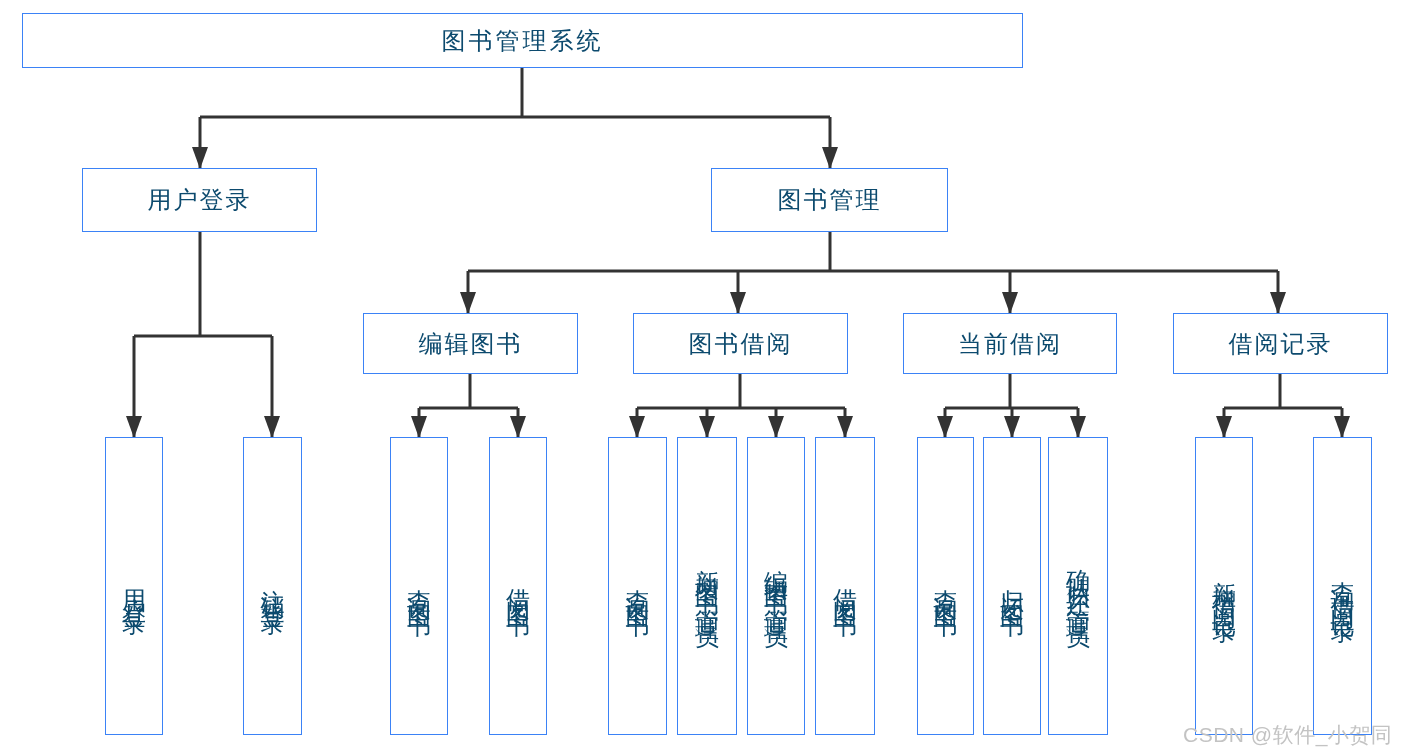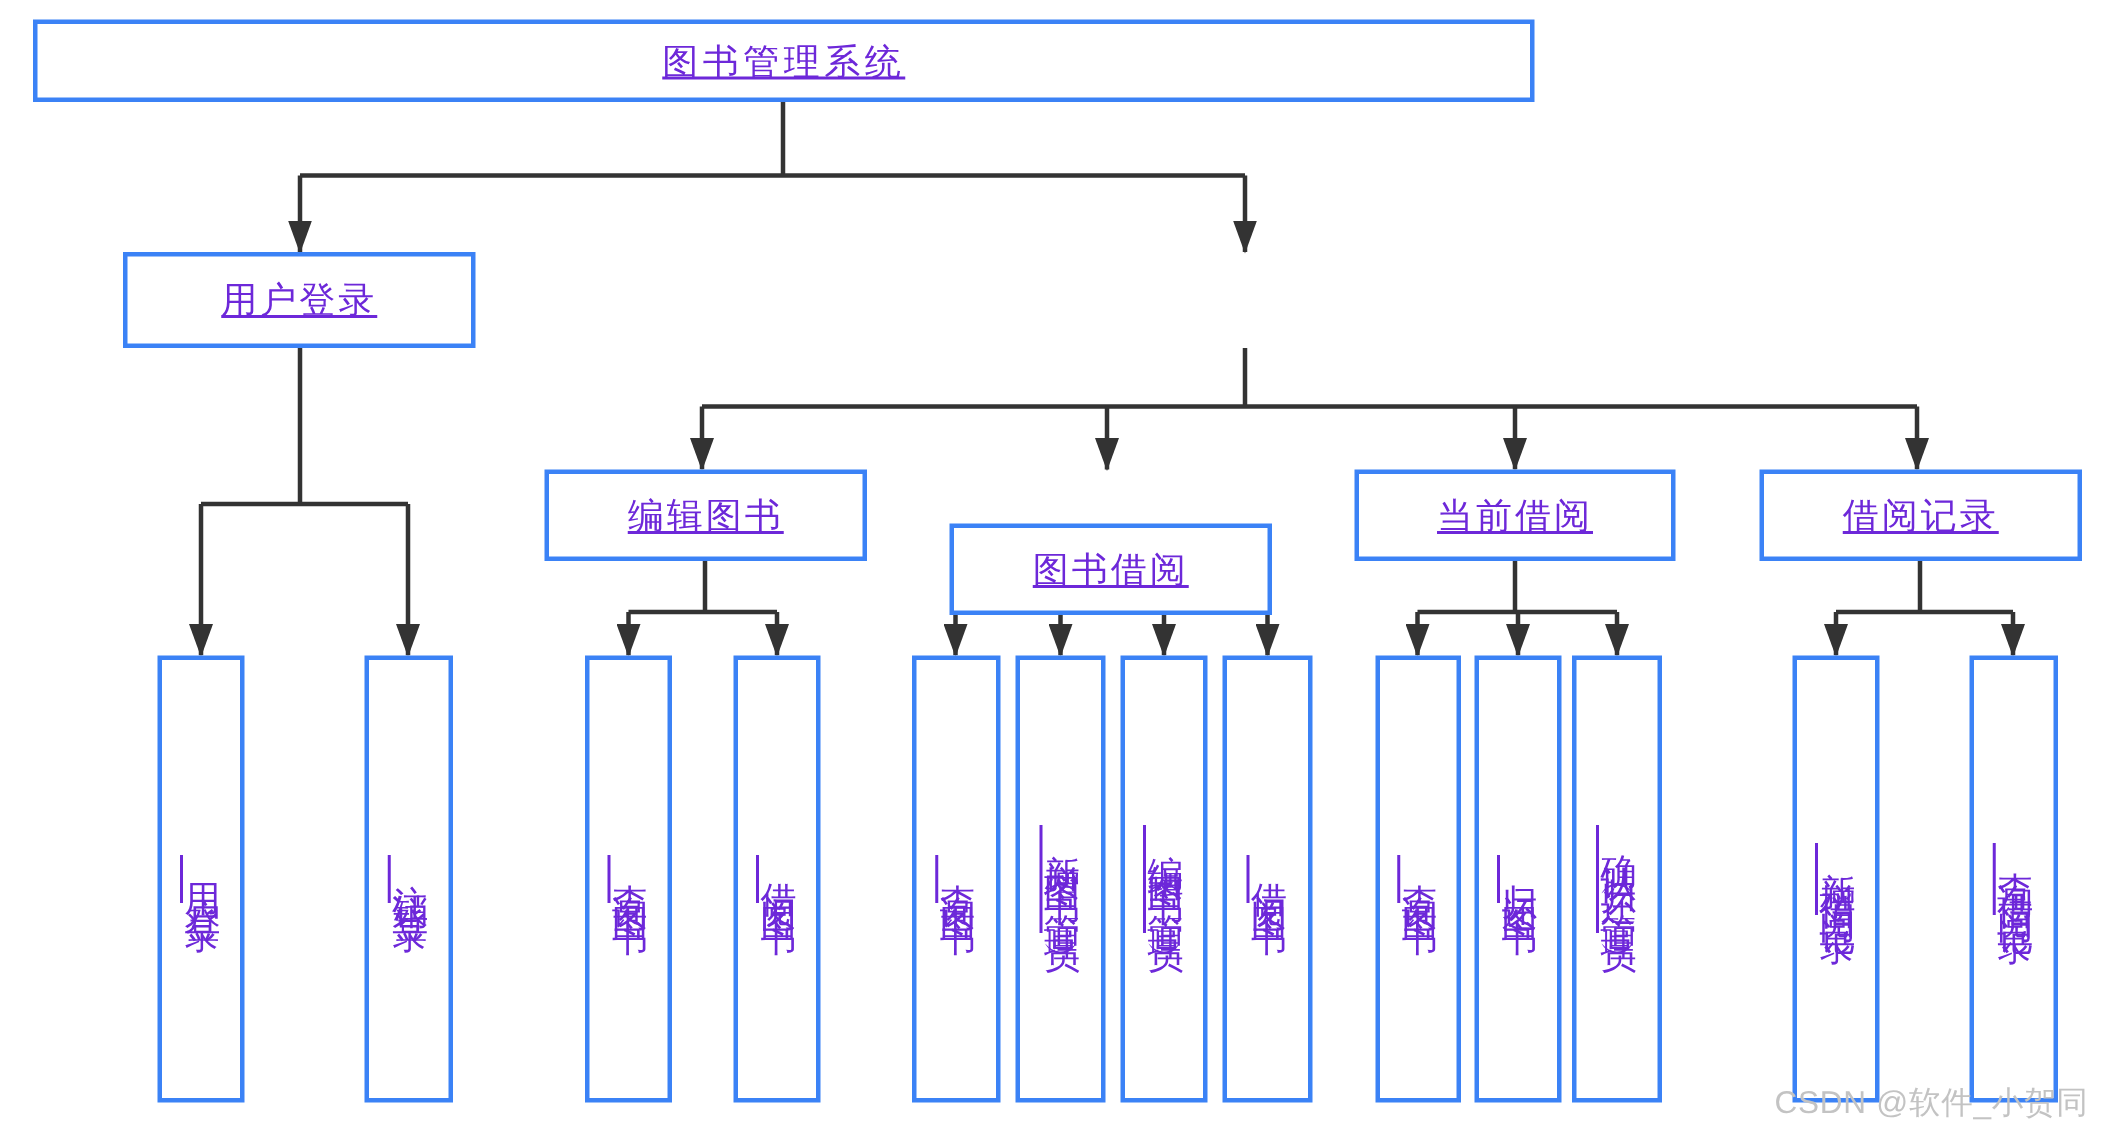--- a/index.html
+++ b/index.html
@@ -3,36 +3,35 @@
 <meta charset="utf-8">
 <style>
   html,body { margin:0; padding:0; background:#ffffff; }
   .canvas {
     position:relative; width:1405px; height:747px; background:#ffffff;
     font-family:"Liberation Sans", sans-serif; overflow:hidden;
   }
   svg.connectors { position:absolute; left:0; top:0; width:1405px; height:747px; }
   .node {
     position:absolute; box-sizing:border-box;
-    border:3px solid #3b82f6; background:#ffffff;
+    border:1px solid #3b82f6; background:#ffffff;
     display:flex; align-items:center; justify-content:center;
-    color:#6d28d9; font-size:24px; letter-spacing:2px;
+    color:#0c4a6e; font-size:24px; letter-spacing:2px;
     white-space:nowrap;
-    text-decoration:underline;
   }
   .node.v {
     writing-mode:vertical-rl; text-orientation:mixed;
     letter-spacing:8px; font-size:24px;
   }
   
   #n-root { left:22px;  top:13px;  width:1001px; height:55px; letter-spacing:3px; }
   #n-l2a  { left:82px;  top:168px; width:235px;  height:64px; }
   #n-l2b  { left:711px; top:168px; width:237px;  height:64px; }
   #n-l3a  { left:363px; top:313px; width:215px;  height:61px; }
-  #n-l3b  { left:633px; top:313px; width:215px;  height:61px;margin-top:36px; }
+  #n-l3b  { left:633px; top:313px; width:215px;  height:61px; }
   #n-l3c  { left:903px; top:313px; width:214px;  height:61px; }
   #n-l3d  { left:1173px;top:313px; width:215px;  height:61px; }
   .leaf   { top:437px; height:298px; }
   #n-lf1  { left:105px;  width:58px; }
   #n-lf2  { left:243px;  width:59px; }
   #n-lf3  { left:390px;  width:58px; }
   #n-lf4  { left:489px;  width:58px; }
   #n-lf5  { left:608px;  width:59px; }
   #n-lf6  { left:677px;  width:60px; }
   #n-lf7  { left:747px;  width:58px; }
@@ -94,20 +93,21 @@
       <line x1="1012" y1="408" x2="1012" y2="437" marker-end="url(#arw)"></line>
       <line x1="1078" y1="408" x2="1078" y2="437" marker-end="url(#arw)"></line>
       <line x1="1224" y1="408" x2="1224" y2="437" marker-end="url(#arw)"></line>
       <line x1="1342" y1="408" x2="1342" y2="437" marker-end="url(#arw)"></line>
     </g>
   </svg>
 
   <div class="node" id="n-root">图书管理系统</div>
 
   <div class="node" id="n-l2a">用户登录</div>
+  <div class="node" id="n-l2b">图书管理</div>
 
   <div class="node" id="n-l3a">编辑图书</div>
   <div class="node" id="n-l3b">图书借阅</div>
   <div class="node" id="n-l3c">当前借阅</div>
   <div class="node" id="n-l3d">借阅记录</div>
 
   <div class="node v leaf" id="n-lf1">用户登录</div>
   <div class="node v leaf" id="n-lf2">注销登录</div>
   <div class="node v leaf" id="n-lf3">查询图书</div>
   <div class="node v leaf" id="n-lf4">借阅图书</div>

